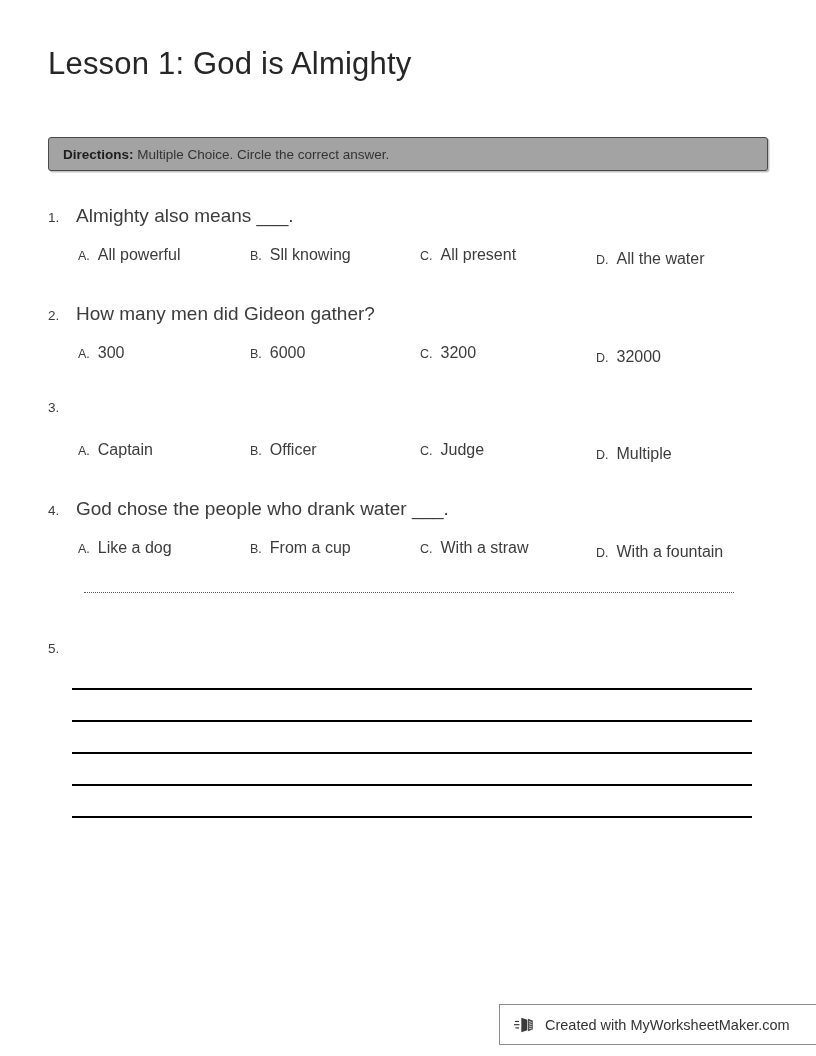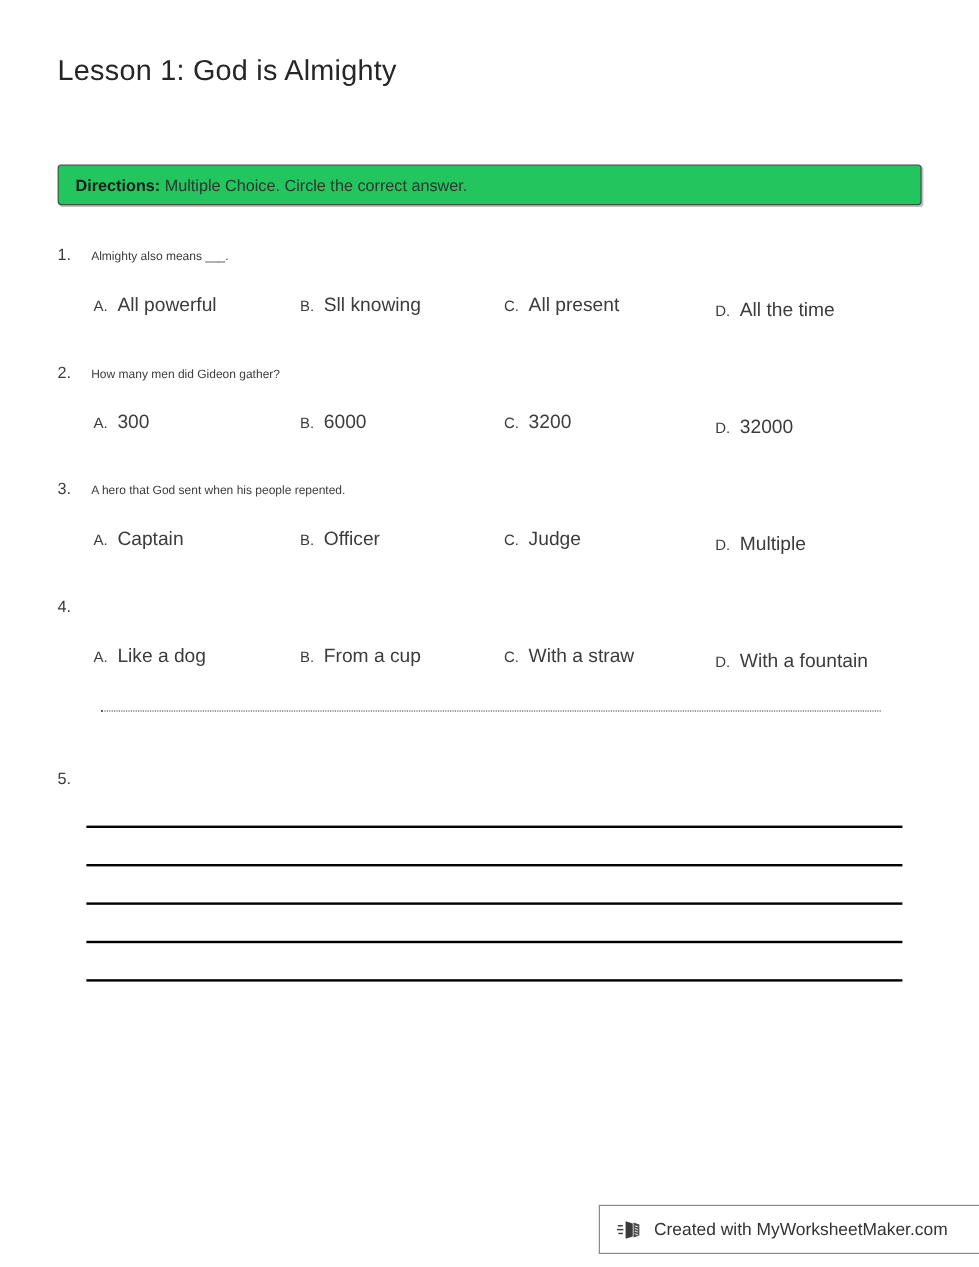--- a/index.html
+++ b/index.html
@@ -18,38 +18,38 @@
   .page {
     position: absolute;
     inset: 0;
   }
 
   
   .title {
     position: absolute;
     left: 48px;
     top: 46px;
-    font-size: 24px;
+    font-size: 31px;
     font-weight: 400;
     color: #262626;
     letter-spacing: 0.2px;
     white-space: nowrap;
   }
 
   
   .directions-box {
     position: absolute;
     left: 48px;
     top: 137px;
     width: 720px;
     height: 34px;
     border: 1px solid #4a4a4a;
     border-radius: 3px;
     box-shadow: 1.5px 1.5px 0 rgba(120,120,120,0.45);
-    background: #22c55e;
+    background: #a3a3a3;
     box-sizing: border-box;
     display: flex;
     align-items: center;
     padding-left: 14px;
   }
   .directions-text {
     font-size: 13.5px;
     color: #333;
     white-space: nowrap;
   }
@@ -71,21 +71,21 @@
     display: flex;
     align-items: baseline;
   }
   .q-num {
     width: 28px;
     font-size: 13.5px;
     color: #3c3c3c;
     flex: 0 0 28px;
   }
   .q-text {
-    font-size: 10px;
+    font-size: 19px;
     color: #3c3c3c;
     white-space: nowrap;
   }
 
   .options-row {
     position: absolute;
     left: 78px;
     width: 720px;
     height: 26px;
   }
@@ -179,21 +179,21 @@
       <div class="option col-b">
         <span class="opt-letter">B.</span>
         <span class="opt-text">Sll knowing</span>
       </div>
       <div class="option col-c">
         <span class="opt-letter">C.</span>
         <span class="opt-text">All present</span>
       </div>
       <div class="option col-d">
         <span class="opt-letter">D.</span>
-        <span class="opt-text">All the time</span>
+        <span class="opt-text">All the water</span>
       </div>
     </div>
   </div>
 
   <div class="question-block">
     <div class="q-line" style="top:303px;">
       <span class="q-num">2.</span>
       <span class="q-text">How many men did Gideon gather?</span>
     </div>
     <div class="options-row" style="top:344px;">
@@ -212,21 +212,20 @@
       <div class="option col-d">
         <span class="opt-letter">D.</span>
         <span class="opt-text">32000</span>
       </div>
     </div>
   </div>
 
   <div class="question-block">
     <div class="q-line" style="top:400px;">
       <span class="q-num">3.</span>
-      <span class="q-text">A hero that God sent when his people repented.</span>
     </div>
     <div class="options-row" style="top:441px;">
       <div class="option col-a">
         <span class="opt-letter">A.</span>
         <span class="opt-text">Captain</span>
       </div>
       <div class="option col-b">
         <span class="opt-letter">B.</span>
         <span class="opt-text">Officer</span>
       </div>
@@ -237,20 +236,21 @@
       <div class="option col-d">
         <span class="opt-letter">D.</span>
         <span class="opt-text">Multiple</span>
       </div>
     </div>
   </div>
 
   <div class="question-block">
     <div class="q-line" style="top:498px;">
       <span class="q-num">4.</span>
+      <span class="q-text">God chose the people who drank water ___.</span>
     </div>
     <div class="options-row" style="top:539px;">
       <div class="option col-a">
         <span class="opt-letter">A.</span>
         <span class="opt-text">Like a dog</span>
       </div>
       <div class="option col-b">
         <span class="opt-letter">B.</span>
         <span class="opt-text">From a cup</span>
       </div>

